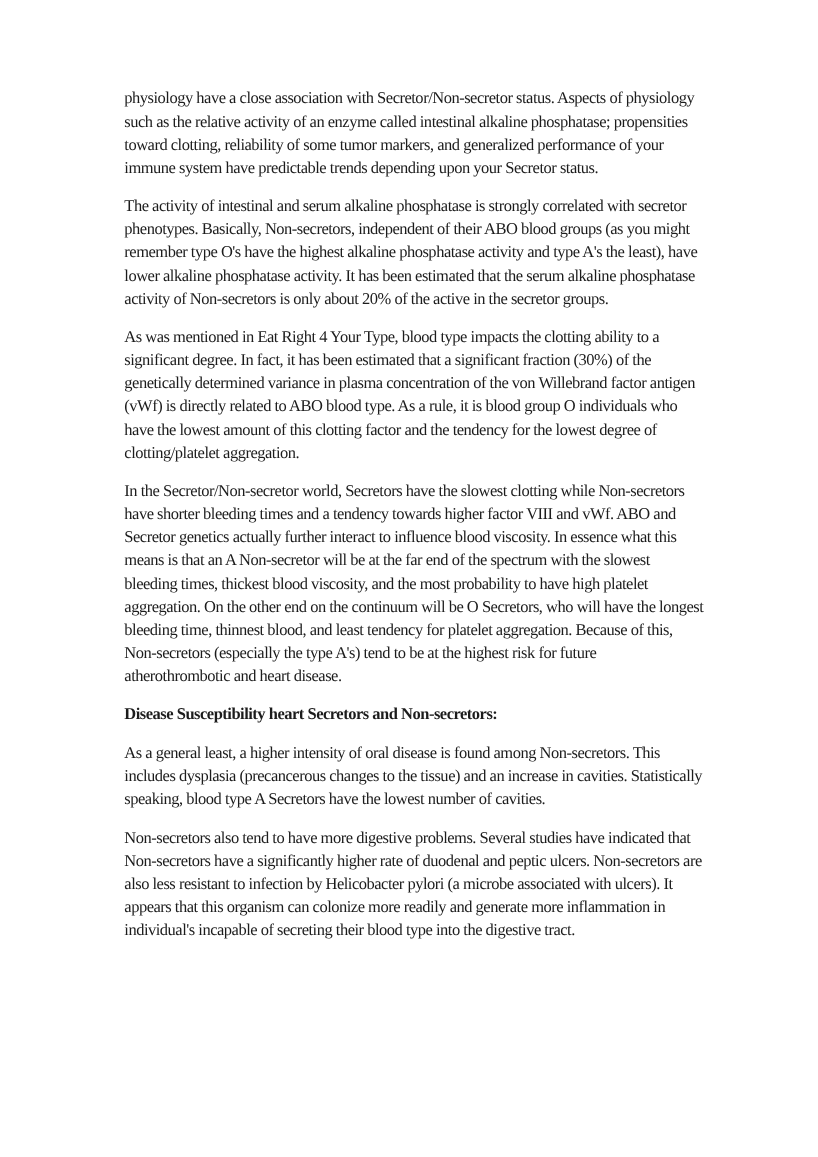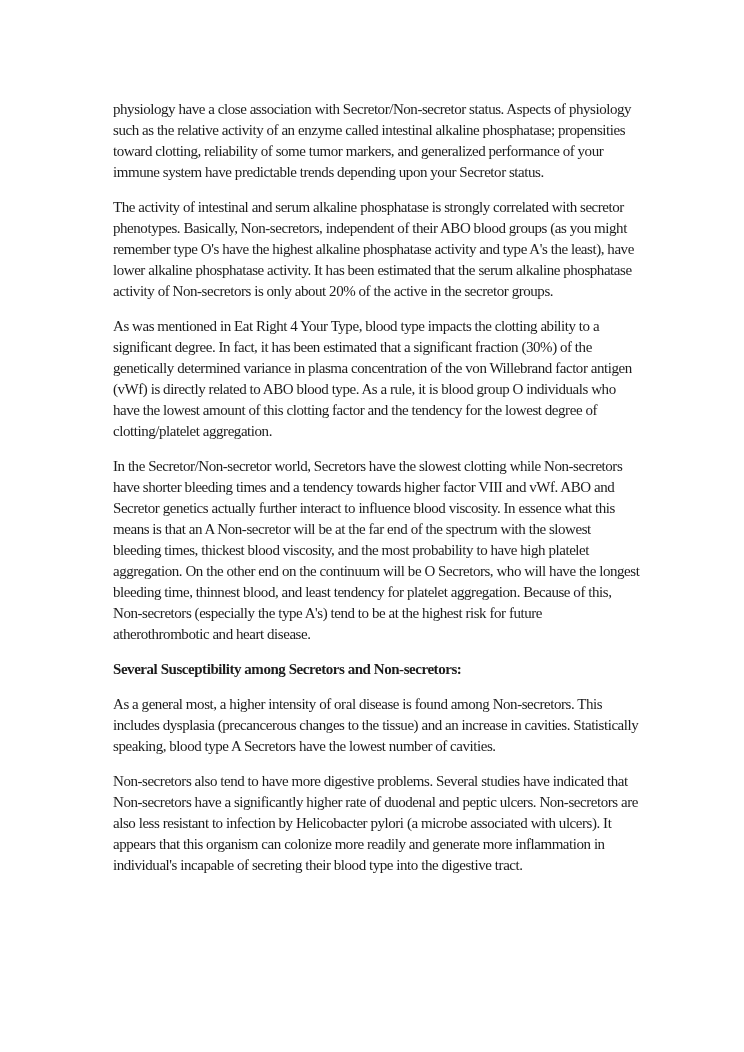--- a/index.html
+++ b/index.html
@@ -10,21 +10,21 @@
   .page {
     position: relative;
     width: 744px;
     height: 1052px;
     background: #ffffff;
     overflow: hidden;
   }
   .text-column {
     position: absolute;
     left: 113px;
-    top: 99px;
+    top: 80px;
     width: 527px;
     color: #1c1c1c;
     font-family: "Liberation Serif", "DejaVu Serif", serif;
     font-size: 15px;
     line-height: 21px;
     letter-spacing: -0.45px;
     text-align: left;
   }
   .text-column p {
     margin: 0 0 14px 0;
@@ -38,17 +38,17 @@
 </style>
 </head>
 <body>
 
 <div class="page">
   <div class="text-column">
     <p class="block-body">physiology have a close association with Secretor/Non-secretor status. Aspects of physiology such as the relative activity of an enzyme called intestinal alkaline phosphatase; propensities toward clotting, reliability of some tumor markers, and generalized performance of your immune system have predictable trends depending upon your Secretor status.</p>
     <p class="block-body">The activity of intestinal and serum alkaline phosphatase is strongly correlated with secretor phenotypes. Basically, Non-secretors, independent of their ABO blood groups (as you might remember type O's have the highest alkaline phosphatase activity and type A's the least), have lower alkaline phosphatase activity. It has been estimated that the serum alkaline phosphatase activity of Non-secretors is only about 20% of the active in the secretor groups.</p>
     <p class="block-body">As was mentioned in Eat Right 4 Your Type, blood type impacts the clotting ability to a significant degree. In fact, it has been estimated that a significant fraction (30%) of the genetically determined variance in plasma concentration of the von Willebrand factor antigen (vWf) is directly related to ABO blood type. As a rule, it is blood group O individuals who have the lowest amount of this clotting factor and the tendency for the lowest degree of clotting/platelet aggregation.</p>
     <p class="block-body">In the Secretor/Non-secretor world, Secretors have the slowest clotting while Non-secretors have shorter bleeding times and a tendency towards higher factor VIII and vWf. ABO and Secretor genetics actually further interact to influence blood viscosity. In essence what this means is that an A Non-secretor will be at the far end of the spectrum with the slowest bleeding times, thickest blood viscosity, and the most probability to have high platelet aggregation. On the other end on the continuum will be O Secretors, who will have the longest bleeding time, thinnest blood, and least tendency for platelet aggregation. Because of this, Non-secretors (especially the type A's) tend to be at the highest risk for future atherothrombotic and heart disease.</p>
-    <p class="block-heading">Several Susceptibility among Secretors and Non-secretors:</p>
-    <p class="block-body">As a general most, a higher intensity of oral disease is found among Non-secretors. This includes dysplasia (precancerous changes to the tissue) and an increase in cavities. Statistically speaking, blood type A Secretors have the lowest number of cavities.</p>
+    <p class="block-heading">Disease Susceptibility heart Secretors and Non-secretors:</p>
+    <p class="block-body">As a general least, a higher intensity of oral disease is found among Non-secretors. This includes dysplasia (precancerous changes to the tissue) and an increase in cavities. Statistically speaking, blood type A Secretors have the lowest number of cavities.</p>
     <p class="block-body">Non-secretors also tend to have more digestive problems. Several studies have indicated that Non-secretors have a significantly higher rate of duodenal and peptic ulcers. Non-secretors are also less resistant to infection by Helicobacter pylori (a microbe associated with ulcers). It appears that this organism can colonize more readily and generate more inflammation in individual's incapable of secreting their blood type into the digestive tract.</p>
   </div>
 </div>
 
 </body></html>

